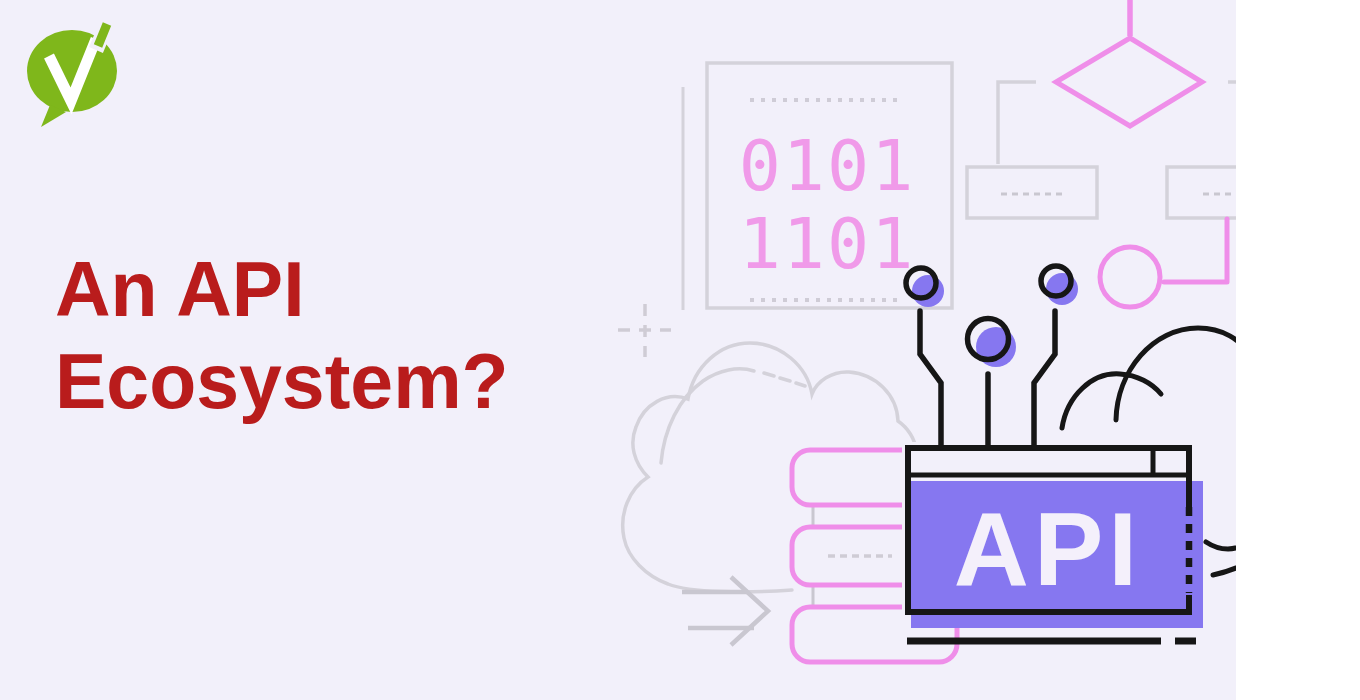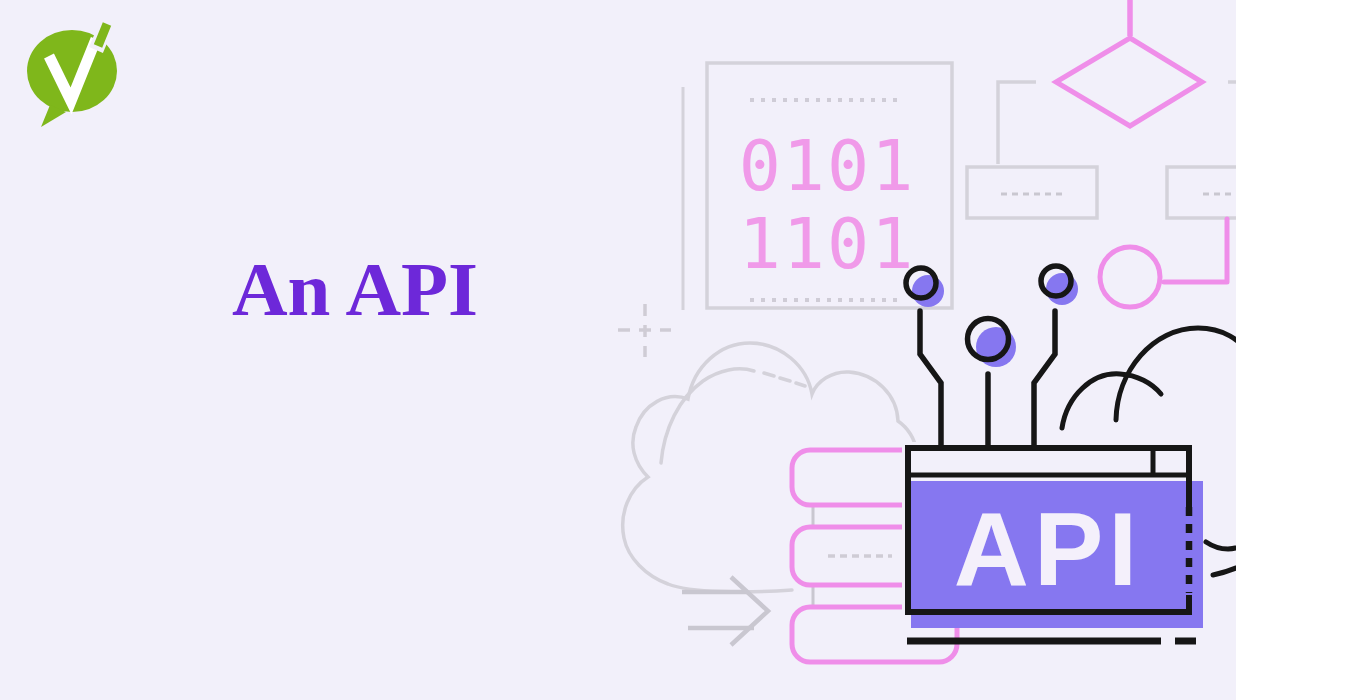--- a/index.html
+++ b/index.html
@@ -2,24 +2,23 @@
 <html><head>
 <meta charset="utf-8">
 <style>
   html,body{margin:0;padding:0;}
   .stage{
     position:relative;width:1236px;height:700px;background:#f2f0fa;
     overflow:hidden;font-family:"Liberation Sans",sans-serif;
   }
   .stage svg{position:absolute;left:0;top:0;}
   .headline{
-    position:absolute;left:55px;top:243px;width:600px;text-align:center;
-    font-weight:bold;font-size:77px;line-height:92px;color:#6d28d9;
+    position:absolute;left:55px;top:243px;width:600px;text-align:left;
+    font-weight:bold;font-size:77px;line-height:92px;color:#b91c1c;
     letter-spacing:0px;
-    font-family:Liberation Serif, serif;
   }
   .svg-text{font-family:"Liberation Sans",sans-serif;}
   .mono-text{font-family:"DejaVu Sans Mono","Liberation Mono",monospace;}
 </style>
 </head>
 <body>
 
 <div class="stage">
 
   <svg width="1360" height="700" viewBox="0 0 1360 700">
@@ -115,15 +114,16 @@
       <path d="M 50,105 L 41,127 L 66,112 Z" fill="#7fb71b"></path>
       <path d="M 49,56 L 71,101 L 96,39" fill="none" stroke="#ffffff" stroke-width="11"></path>
       <path d="M 96,50 L 109,19" stroke="#f2f0fa" stroke-width="15"></path>
       <path d="M 98,46 L 107,24" stroke="#7fb71b" stroke-width="9"></path>
     </g>
 
   </svg>
 
   <div class="headline">
     <div>An API</div>
+    <div>Ecosystem?</div>
   </div>
 
 </div>
 
 </body></html>

